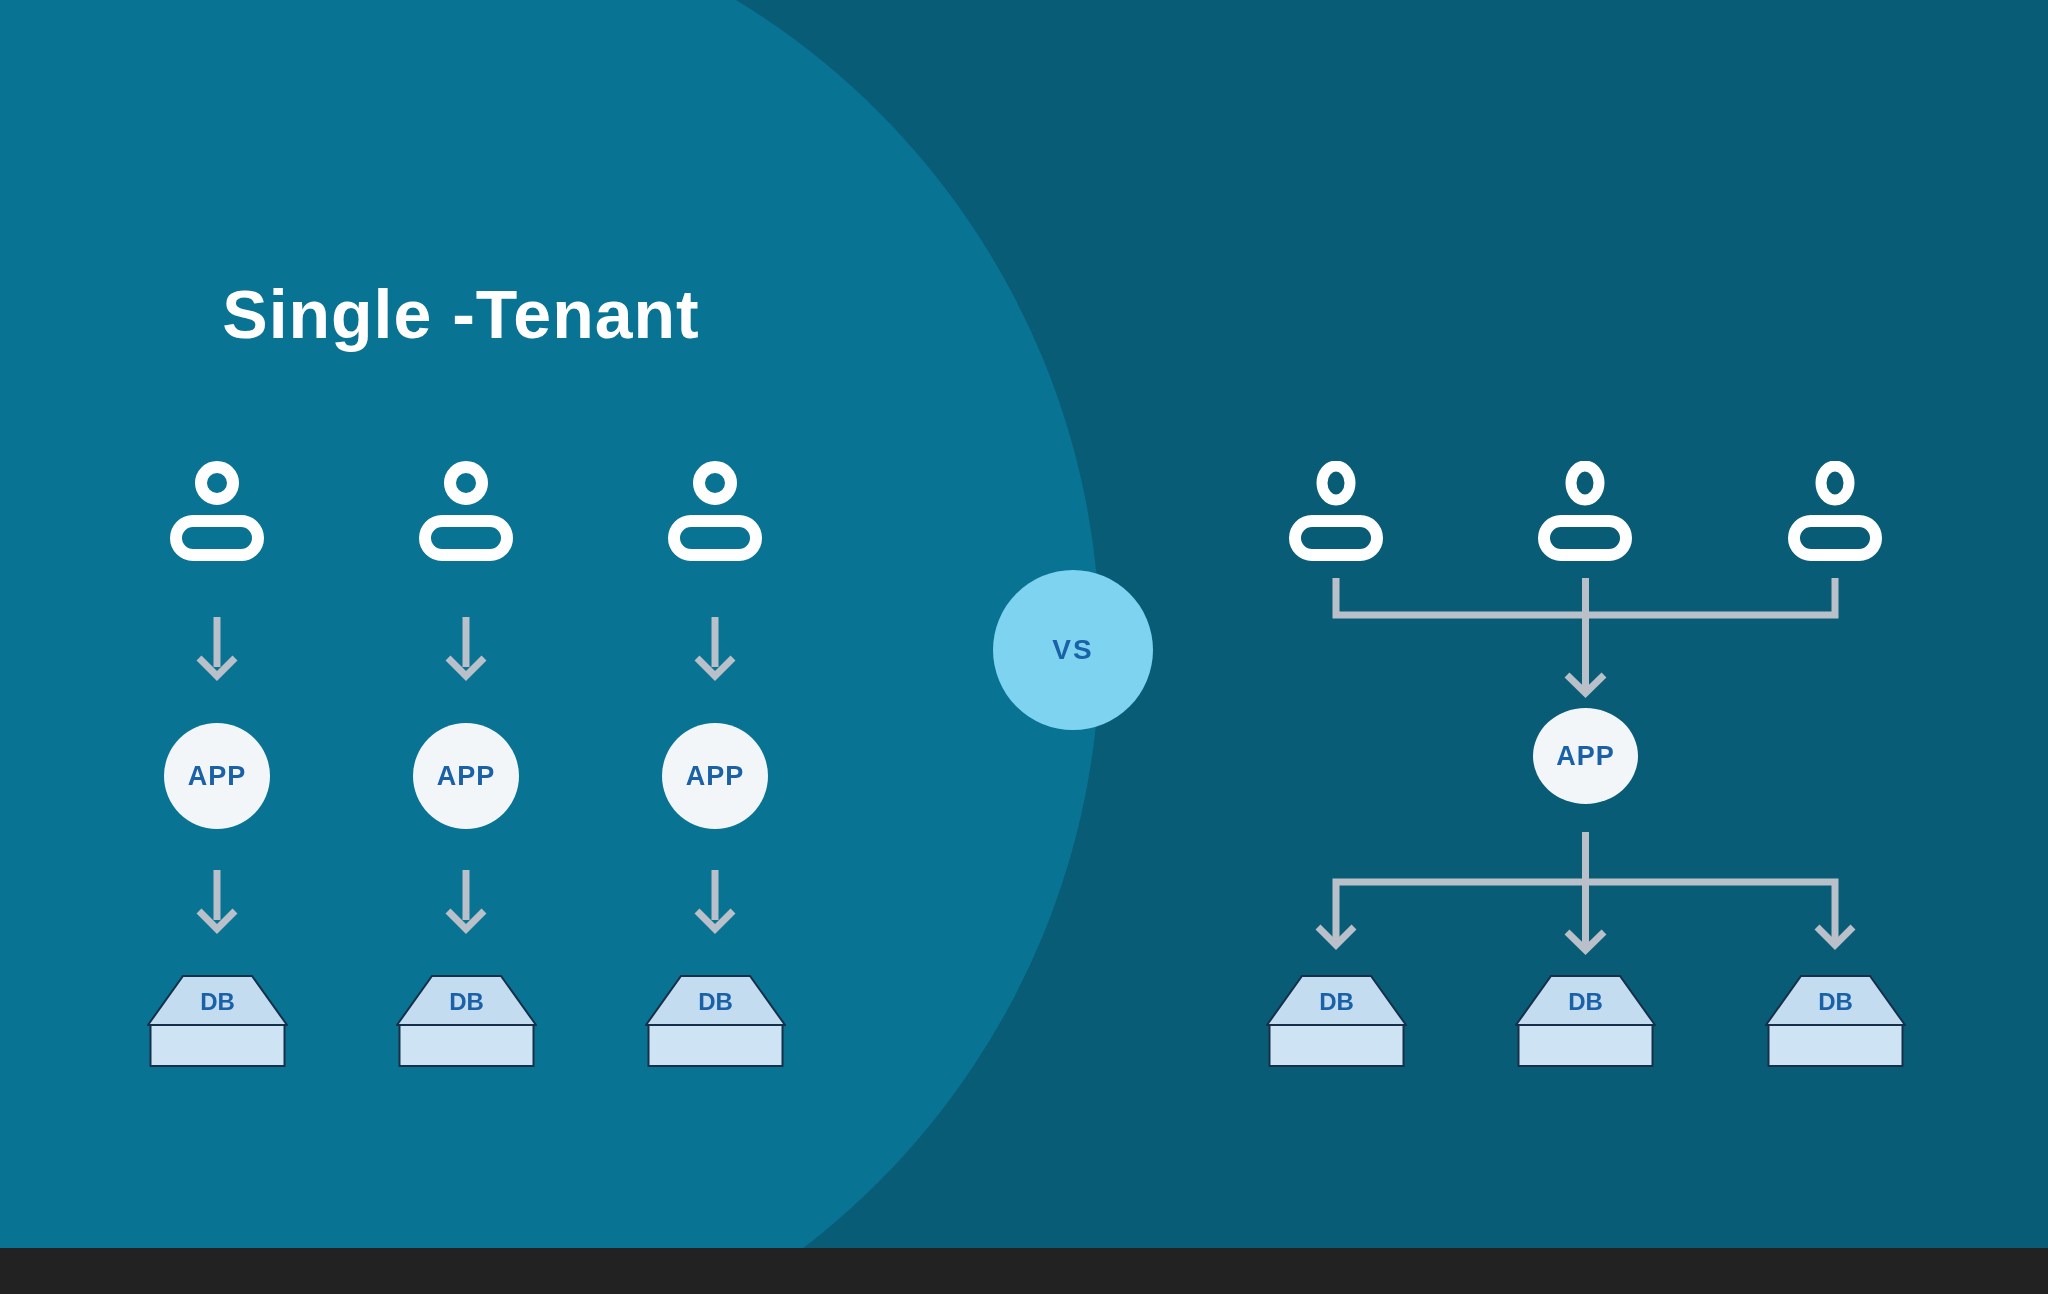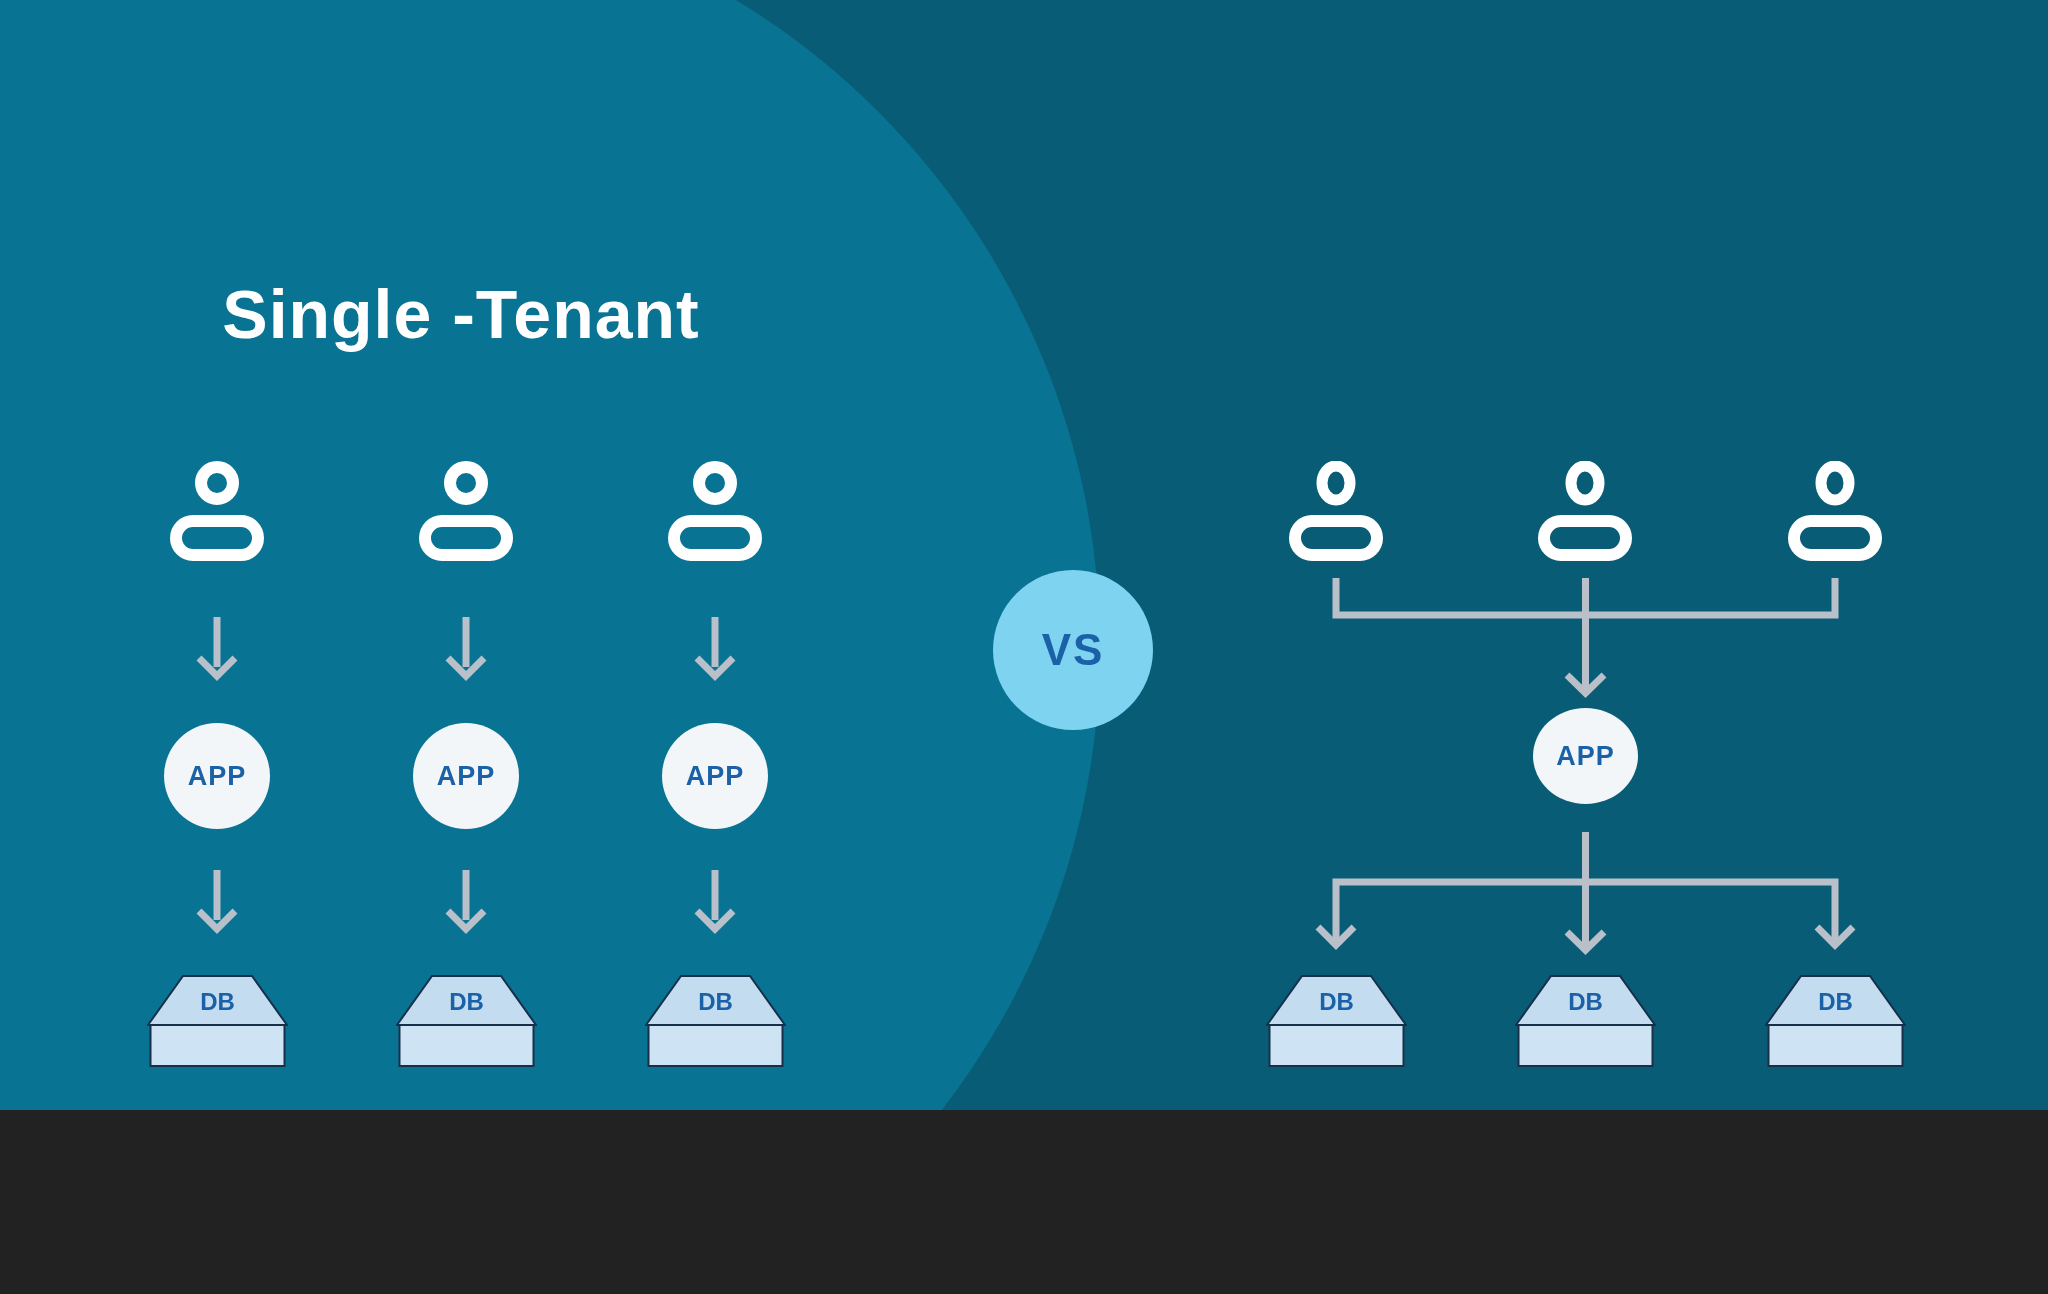--- a/index.html
+++ b/index.html
@@ -1,17 +1,17 @@
 <!DOCTYPE html>
 <html style="--bg-outer: #095C76; --bg-circle: #087392; --white: #FFFFFF; --vs-bg: #7ED3F1; --blue-text: #1A61A7; --arrow: #B9C0C9; --app-fill: #F2F6F9; --db-top: #C3DCF0; --db-bottom: #CEE3F4; --db-border: #16304A;"><head>
 <meta charset="utf-8">
 <style>
   html,body{margin:0;padding:0;background:#222;}
   .stage{
-    position:relative;width:2048px;height:1110px;overflow:hidden;
+    position:relative;width:2048px;height:1248px;overflow:hidden;
     background:var(--bg-outer,#095C76);
     font-family:"Liberation Sans","DejaVu Sans",sans-serif;
   }
   .bg-circle{
     position:absolute;left:-414px;top:-110px;width:1514px;height:1514px;
     border-radius:50%;background:var(--bg-circle,#087392);
   }
   .title{
     position:absolute;top:234px;width:600px;text-align:center;
     color:var(--white,#fff);font-size:68px;font-weight:700;line-height:1;
@@ -25,21 +25,21 @@
     display:flex;align-items:center;justify-content:center;
   }
   .app-circle span{
     color:var(--blue-text,#1A61A7);font-size:27px;font-weight:700;letter-spacing:1px;
   }
   .vs-badge{
     position:absolute;left:993px;top:570px;width:160px;height:160px;border-radius:50%;
     background:var(--vs-bg,#7ED3F1);display:flex;align-items:center;justify-content:center;
   }
   .vs-badge span{
-    color:var(--blue-text,#1A61A7);font-size:44px;font-weight:700;letter-spacing:2px;
+    color:var(--blue-text,#1A61A7);font-size:28px;font-weight:700;letter-spacing:2px;
   }
   svg.user-icon circle, svg.user-icon ellipse, svg.user-icon rect{
     fill:none;stroke:var(--white,#fff);
   }
   svg.arrow line, svg.arrow polyline,
   svg.connector line, svg.connector polyline, svg.connector path{
     fill:none;stroke:var(--arrow,#B9C0C9);stroke-width:7;
   }
   svg.db-shape .db-rect{fill:var(--db-bottom,#CEE3F4);stroke:var(--db-border,#16304A);stroke-width:2;}
   svg.db-shape .db-trap{fill:var(--db-top,#C3DCF0);stroke:var(--db-border,#16304A);stroke-width:2;}

